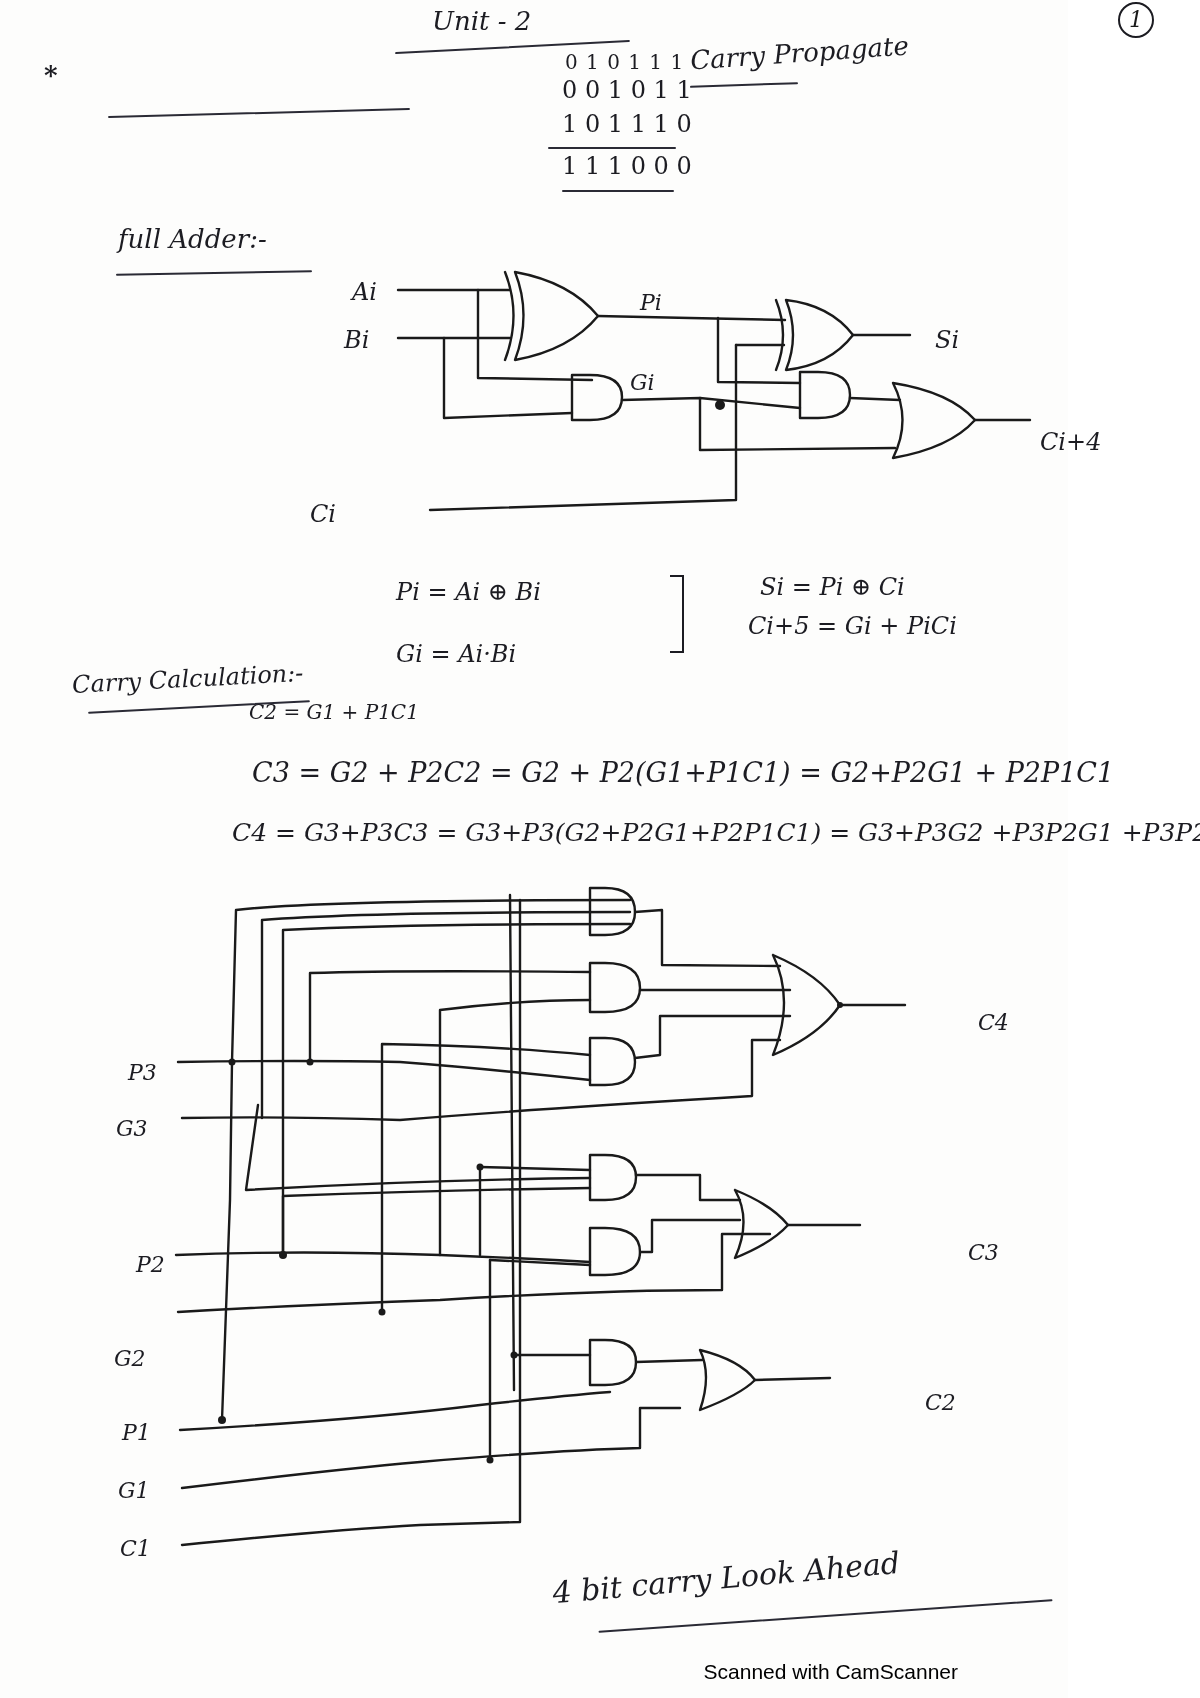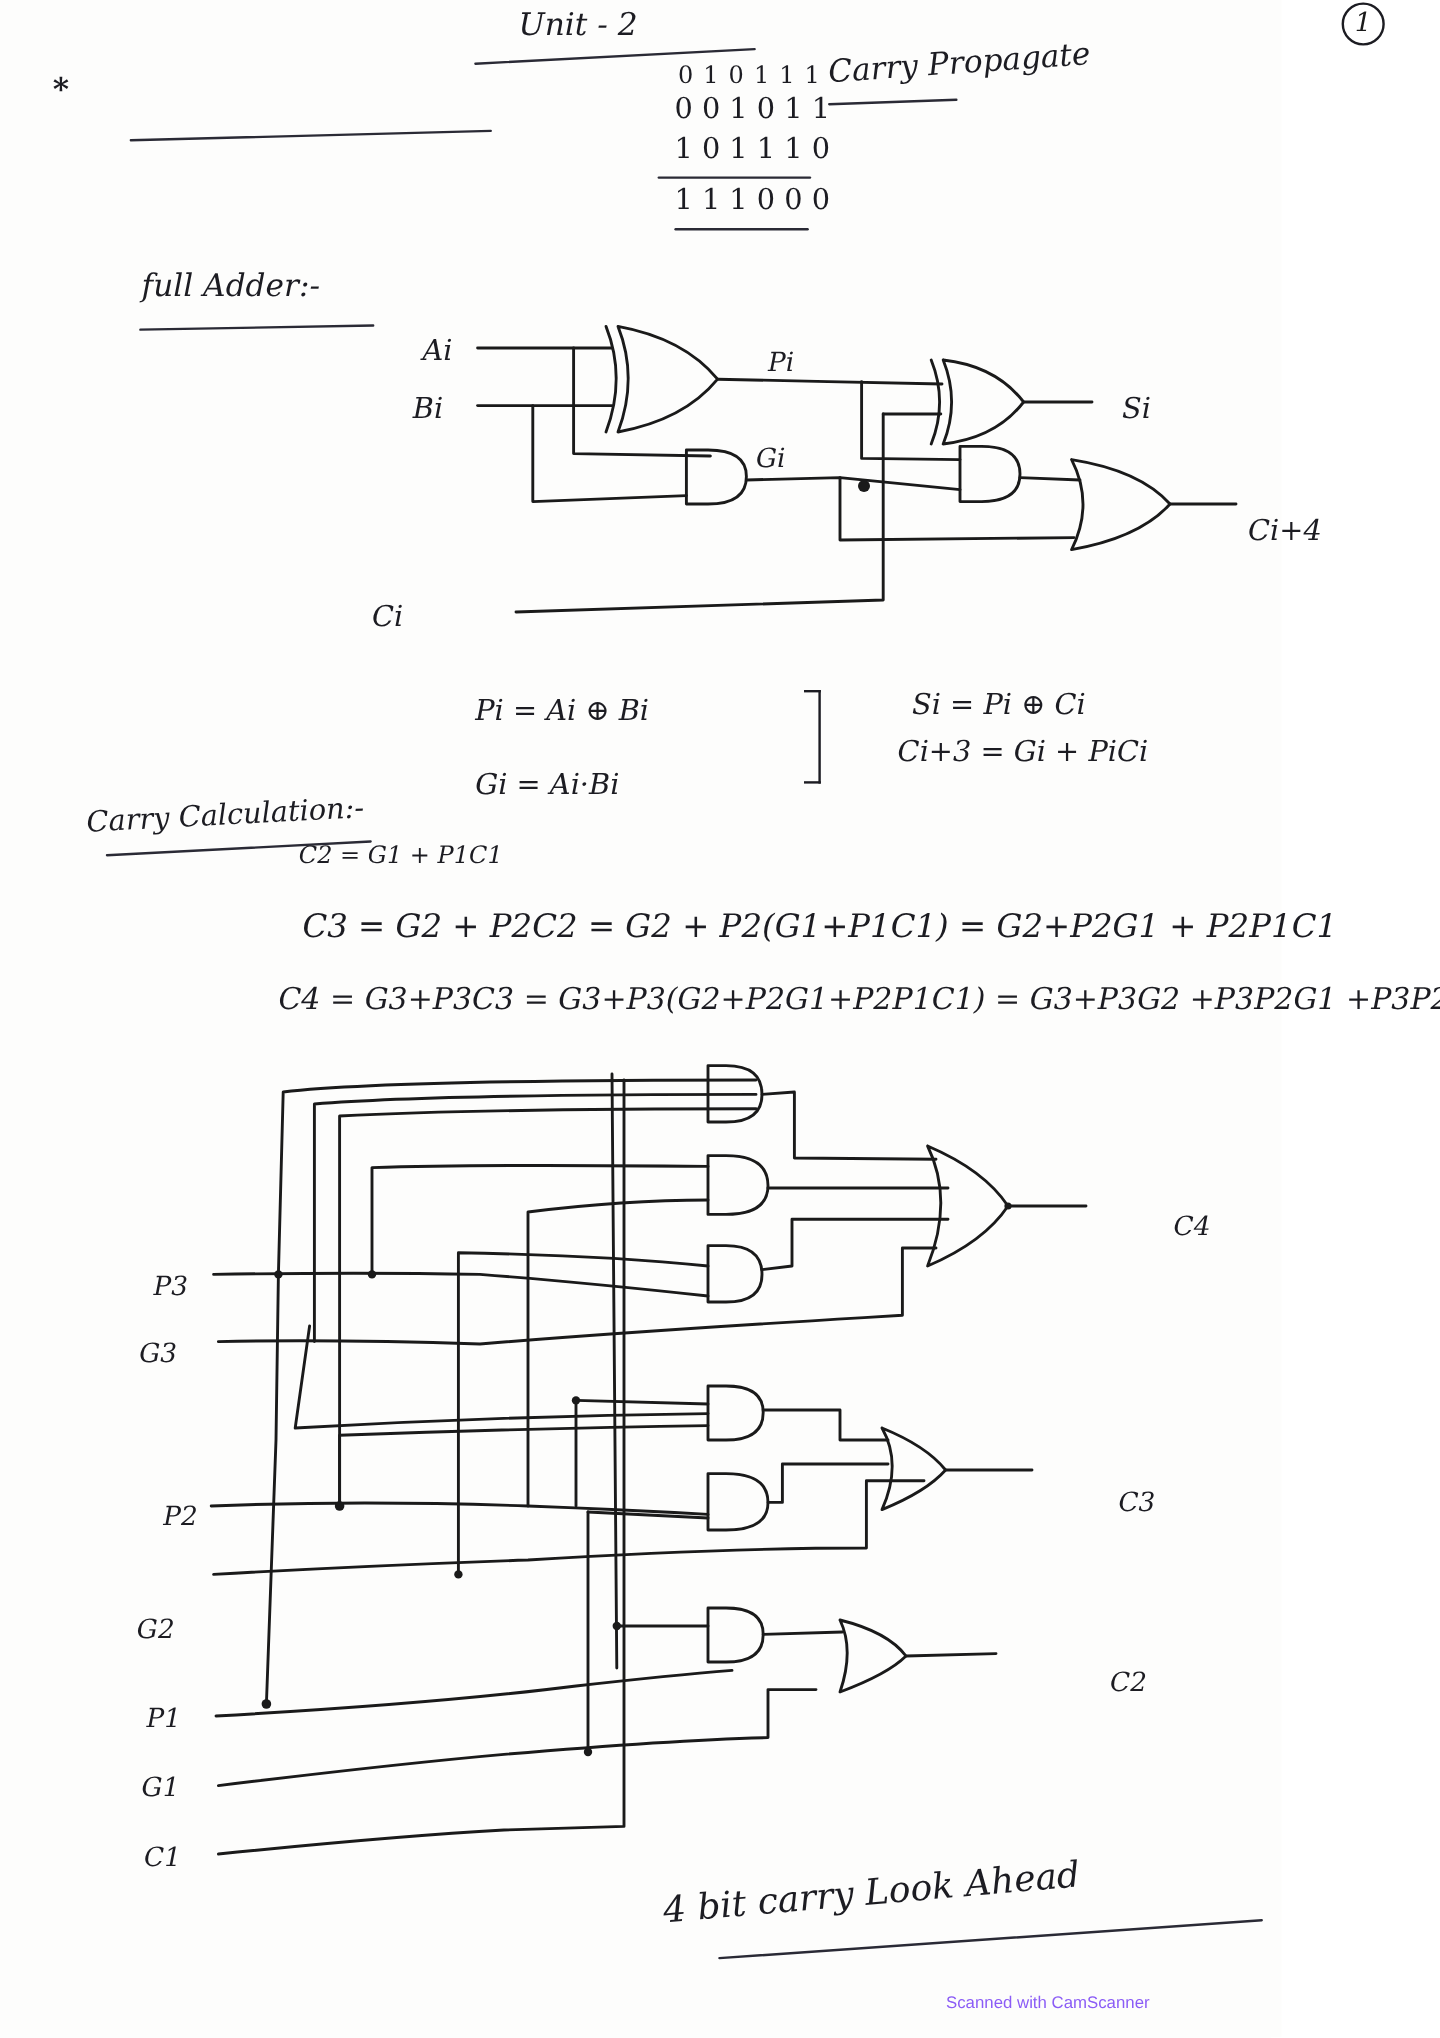--- a/index.html
+++ b/index.html
@@ -4,21 +4,21 @@
   <style>
     * { margin: 0; padding: 0; box-sizing: border-box; }
     html, body { width: 1200px; height: 1698px; background: #ffffff; overflow: hidden; }
     body { position: relative; font-family: "DejaVu Serif", serif; color: #1a1a1a; }
     .page { position: absolute; left: 0; top: 0; width: 1068px; height: 1698px; background: #fdfdfc; }
     .hw { position: absolute; font-family: "DejaVu Serif", serif; font-style: italic; color: #1c1c22; white-space: nowrap; }
     .ul { position: absolute; height: 2px; background: #2a2a35; border-radius: 2px; }
     svg.layer { position: absolute; left: 0; top: 0; width: 1200px; height: 1698px; pointer-events: none; }
     svg.layer path, svg.layer line, svg.layer polyline { stroke: #1a1a1a; stroke-width: 2.4; fill: none; stroke-linecap: round; stroke-linejoin: round; }
     svg.layer circle.dot { fill: #1a1a1a; stroke: none; }
-    .footer { position: absolute; right: 110px; top: 1660px; font-family: "Liberation Sans", sans-serif; font-size: 14px; color: #8b5cf6; font-style: normal; }
+    .footer { position: absolute; right: 110px; top: 1660px; font-family: "Liberation Sans", sans-serif; font-size: 21px; color: #000000; font-style: normal; }
     .circled { position: absolute; left: 1118px; top: 2px; width: 36px; height: 36px; border: 2px solid #1c1c22; border-radius: 50%; text-align: center; line-height: 32px; font-size: 22px; font-style: italic; }
   </style>
 </head>
 <body>
 
 <div class="page">
 
   <div class="hw" style="left:432px; top:6px; font-size:26px;">Unit - 2</div>
   <div class="ul" style="left:395px; top:46px; width:235px; transform:rotate(-3deg);"></div>
   <div class="circled">1</div>
@@ -43,37 +43,37 @@
   <div class="hw" style="left:310px; top:500px; font-size:24px;">Ci</div>
   <div class="hw" style="left:640px; top:290px; font-size:22px;">Pi</div>
   <div class="hw" style="left:630px; top:370px; font-size:22px;">Gi</div>
   <div class="hw" style="left:935px; top:326px; font-size:24px;">Si</div>
   <div class="hw" style="left:1040px; top:428px; font-size:24px;">Ci+4</div>
 
   <div class="hw" style="left:396px; top:578px; font-size:24px;">Pi = Ai ⊕ Bi</div>
   <div class="hw" style="left:396px; top:612px; font-size:24px;margin-top:28px;">Gi = Ai·Bi</div>
   <div style="position:absolute; left:670px; top:575px; width:14px; height:78px; border-right:2px solid #1c1c22; border-top:2px solid #1c1c22; border-bottom:2px solid #1c1c22;"></div>
   <div class="hw" style="left:760px; top:573px; font-size:24px;">Si = Pi ⊕ Ci</div>
-  <div class="hw" style="left:748px; top:612px; font-size:24px;">Ci+3 = Gi + PiCi</div>
+  <div class="hw" style="left:748px; top:612px; font-size:24px;">Ci+5 = Gi + PiCi</div>
 
   <div class="hw" style="left:72px; top:665px; font-size:24px; transform:rotate(-3deg);">Carry Calculation:-</div>
   <div class="ul" style="left:88px; top:706px; width:222px; transform:rotate(-3deg);"></div>
   <div class="hw" style="left:249px; top:700px; font-size:20px;">C2 = G1 + P1C1</div>
   <div class="hw" style="left:252px; top:757px; font-size:27px;">C3 = G2 + P2C2 = G2 + P2(G1+P1C1) = G2+P2G1 + P2P1C1</div>
   <div class="hw" style="left:232px; top:818px; font-size:25px;">C4 = G3+P3C3 = G3+P3(G2+P2G1+P2P1C1) = G3+P3G2 +P3P2G1 +P3P2P1C1</div>
 
   <div class="hw" style="left:128px; top:1060px; font-size:22px;">P3</div>
   <div class="hw" style="left:116px; top:1116px; font-size:22px;">G3</div>
   <div class="hw" style="left:120px; top:1252px; font-size:22px;margin-left:16px;">P2</div>
   <div class="hw" style="left:114px; top:1310px; font-size:22px;margin-top:36px;">G2</div>
   <div class="hw" style="left:122px; top:1420px; font-size:22px;">P1</div>
   <div class="hw" style="left:118px; top:1478px; font-size:22px;">G1</div>
   <div class="hw" style="left:120px; top:1536px; font-size:22px;">C1</div>
   <div class="hw" style="left:978px; top:1010px; font-size:22px;">C4</div>
-  <div class="hw" style="left:932px; top:1240px; font-size:22px;">C3</div>
+  <div class="hw" style="left:968px; top:1240px; font-size:22px;">C3</div>
   <div class="hw" style="left:925px; top:1390px; font-size:22px;">C2</div>
 
   <div class="hw" style="left:552px; top:1560px; font-size:30px; transform:rotate(-5deg);">4 bit carry Look Ahead</div>
   <div class="ul" style="left:598px; top:1615px; width:455px; transform:rotate(-4deg);"></div>
 
   <div class="footer">Scanned with CamScanner</div>
 
   <svg class="layer" viewBox="0 0 1200 1698">
 
     <g>

